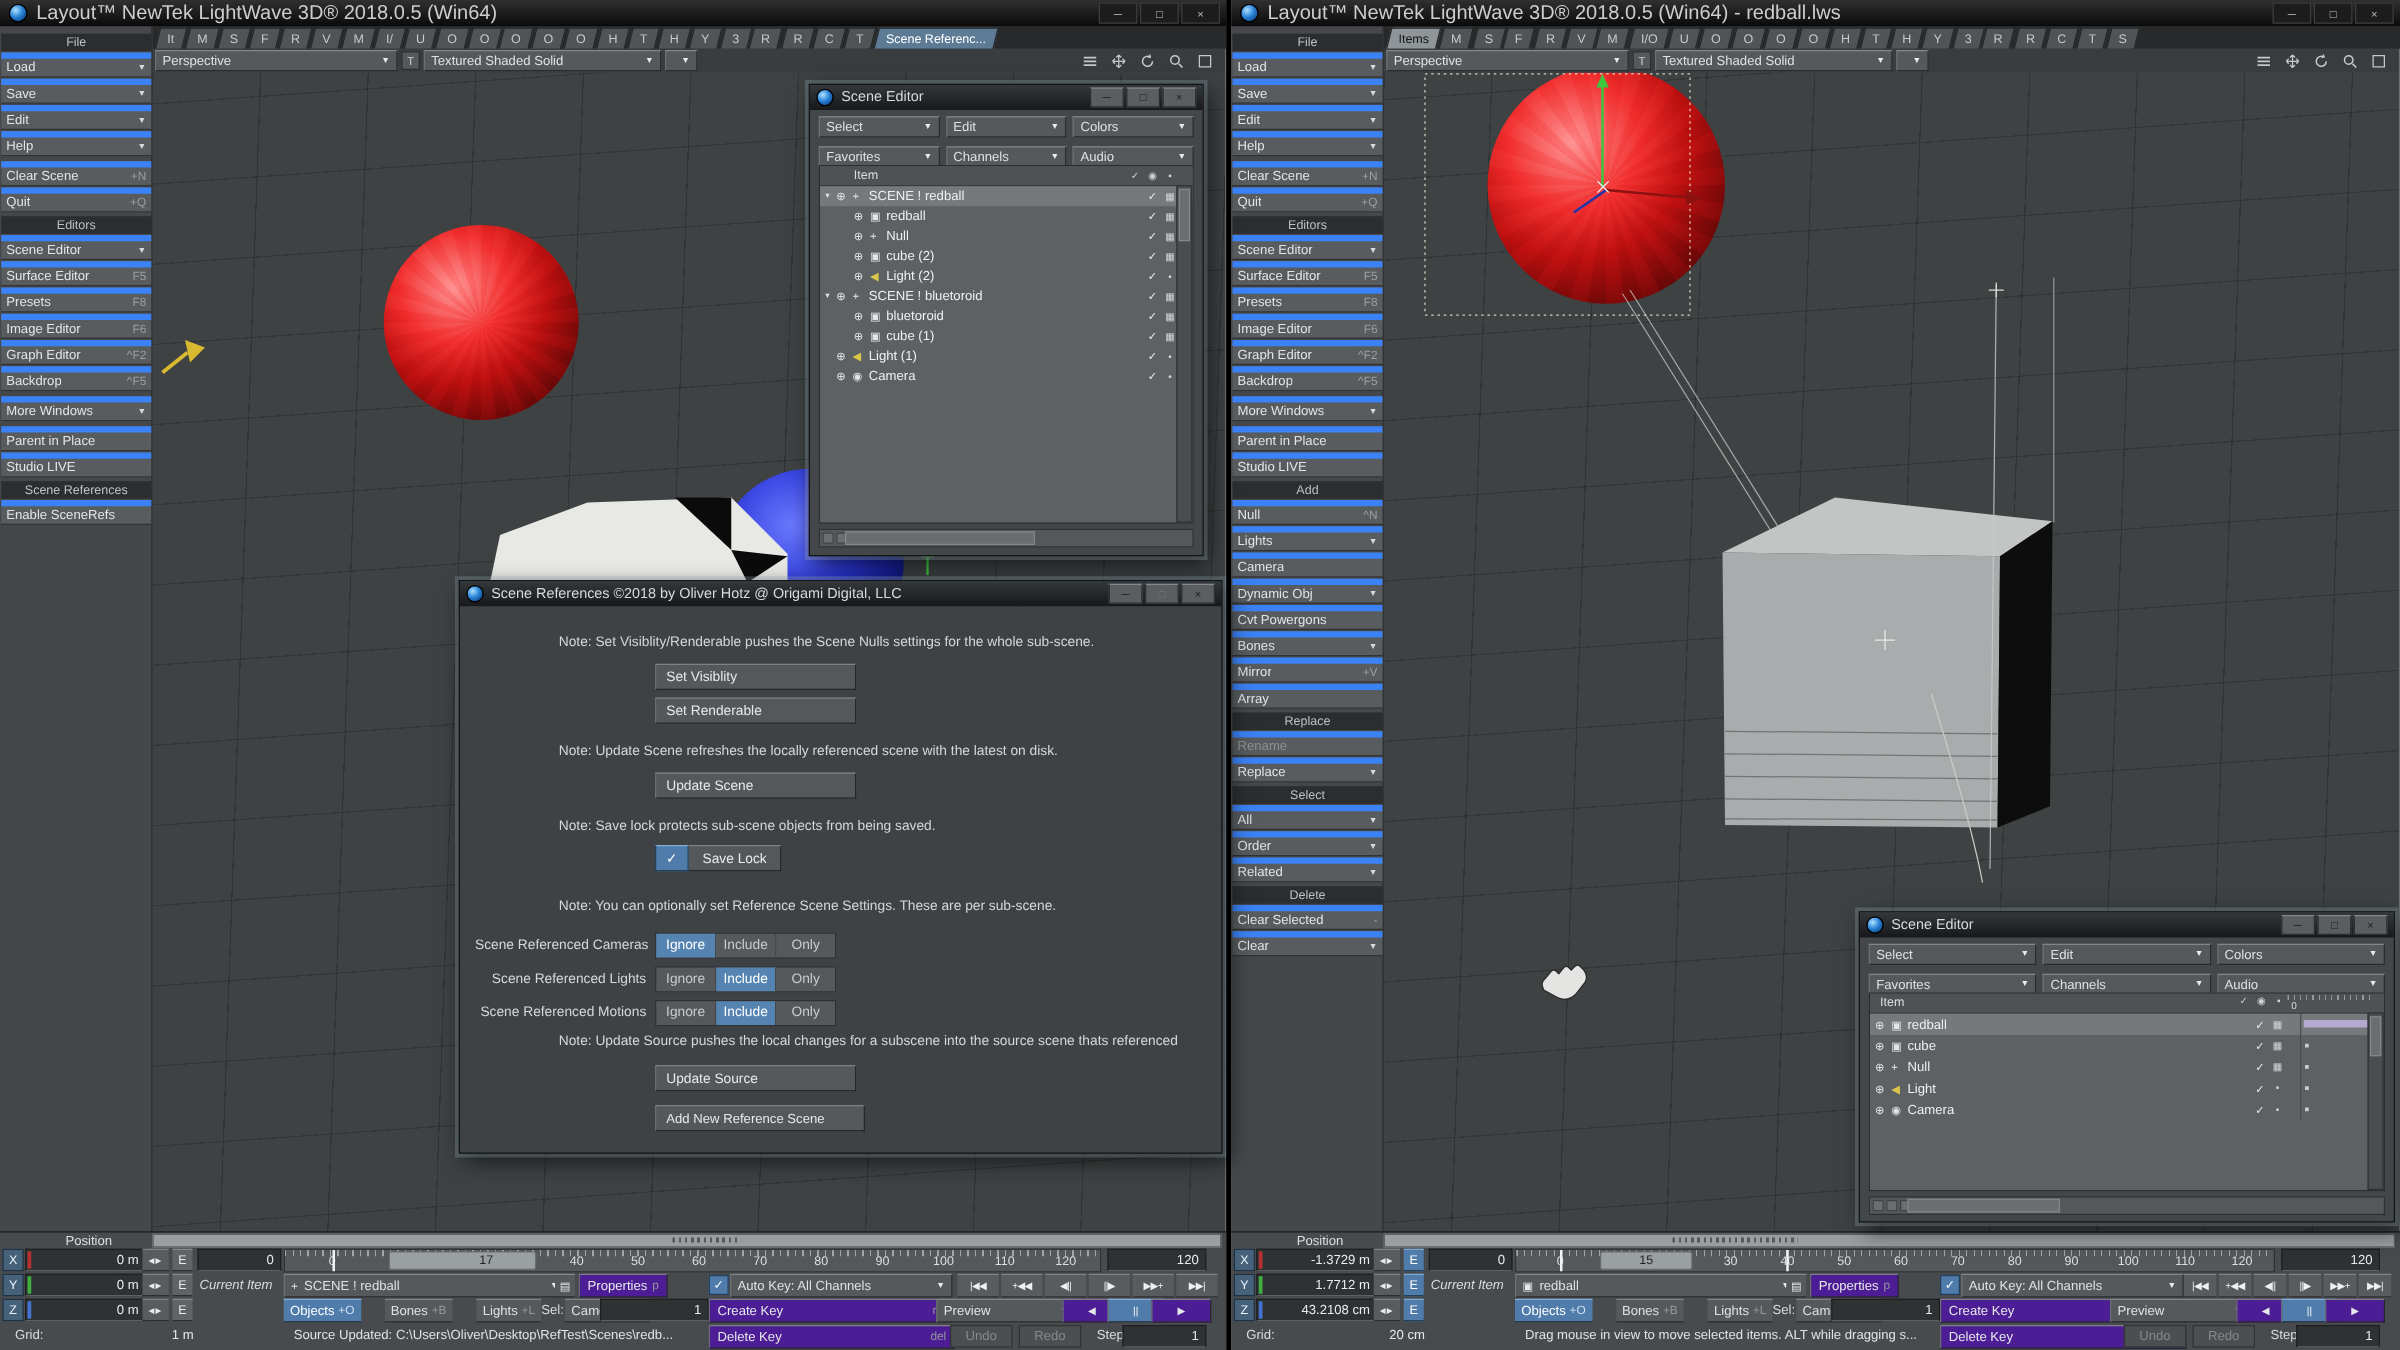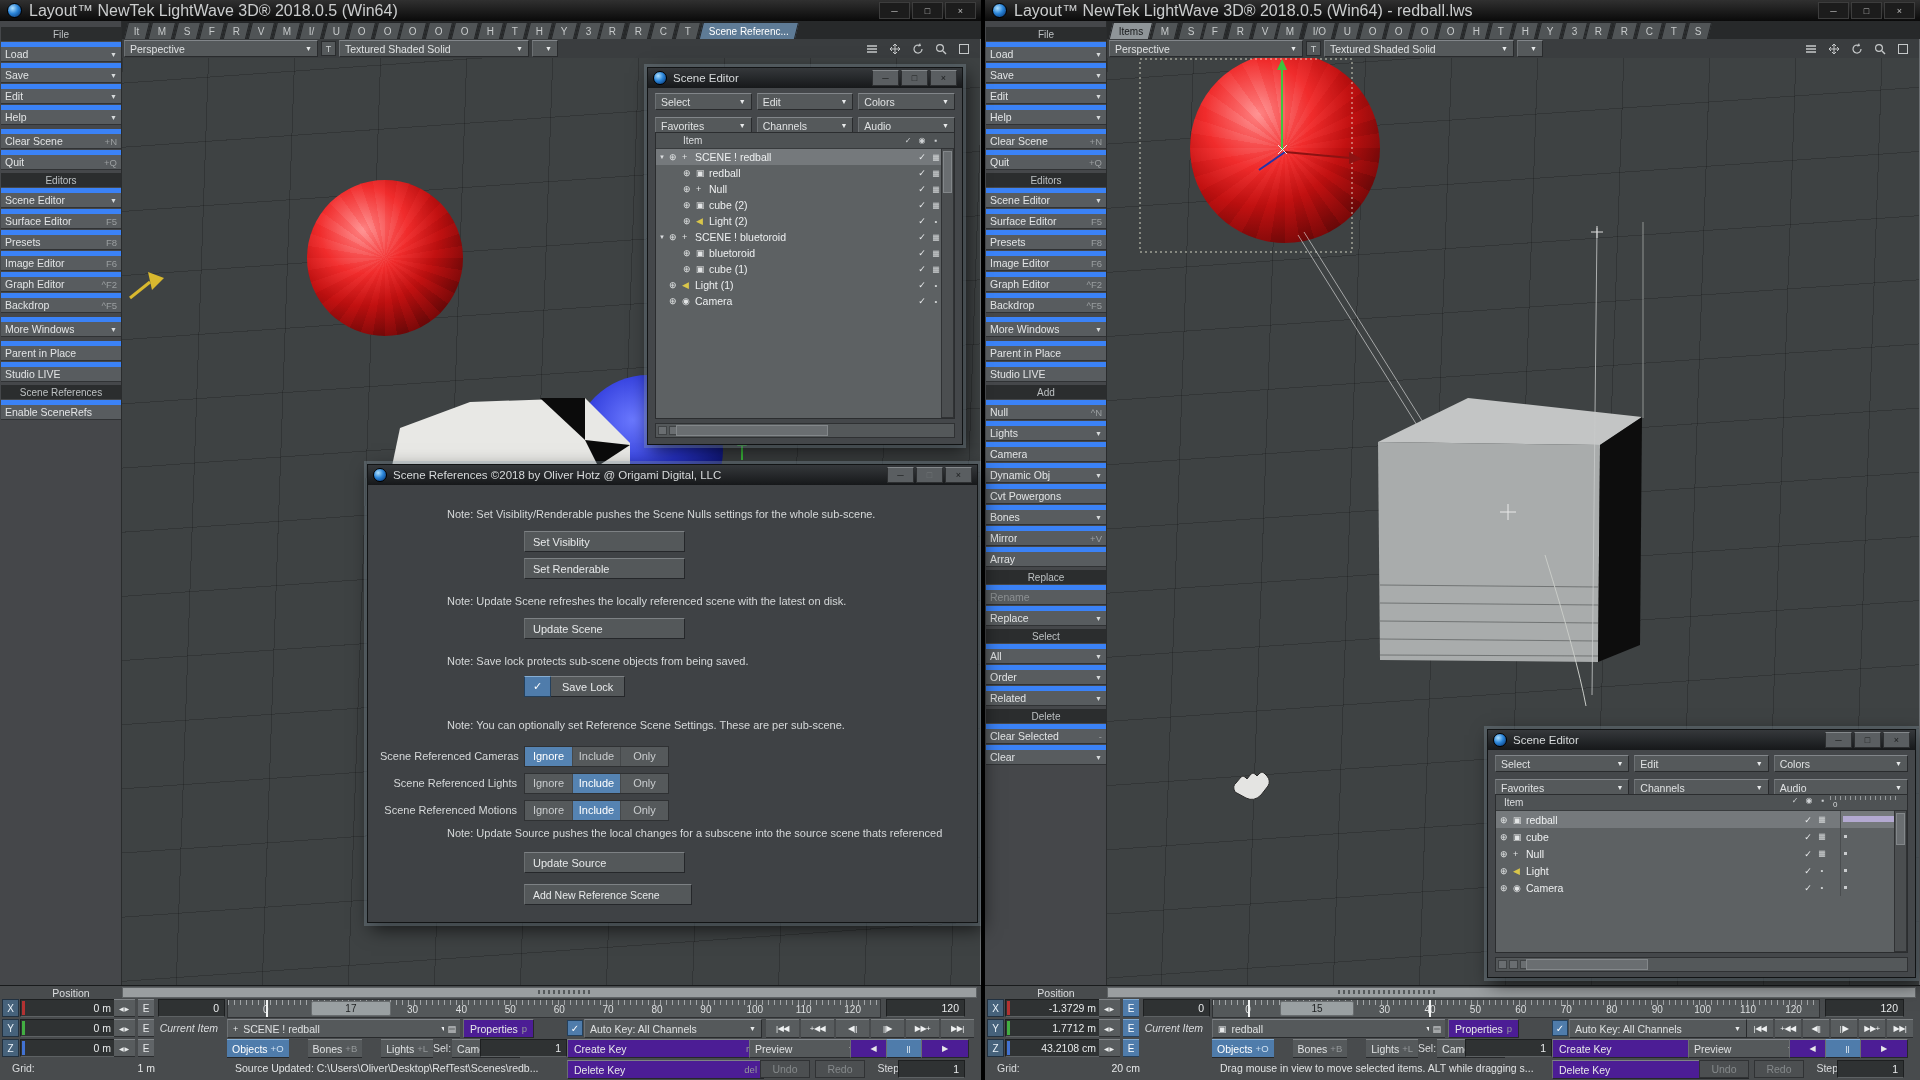--- a/index.html
+++ b/index.html
@@ -439,21 +439,21 @@
           <span>0 m</span>
         </div>
       <div class="stepper rowx">◀▶</div>
       <div class="ebtn rowx">E</div>
       <div class="pfield framefield rowx">
           <span>0</span>
         </div>
       <div class="ruler">
         <span><span class="tick" style="left: 5.8%;">0</span><span class="tick" style="left: 28.3%;">30</span><span class="tick" style="left: 35.8%;">40</span><span class="tick" style="left: 43.3%;">50</span><span class="tick" style="left: 50.8%;">60</span><span class="tick" style="left: 58.3%;">70</span><span class="tick" style="left: 65.8%;">80</span><span class="tick" style="left: 73.3%;">90</span><span class="tick" style="left: 80.8%;">100</span><span class="tick" style="left: 88.3%;">110</span><span class="tick" style="left: 95.8%;">120</span></span>
         <span><span class="marker" style="left: 5.8%;"></span></span>
-        <span class="slider" style="left:12.7%;">17</span>
+        <span class="slider" style="left:12.7%;padding-left:38px;">17</span>
       </div>
       <div class="pfield endfield rowx" style="top:13px;">
           <span>120</span>
         </div>
 
       <span class="cilabel">Current Item</span>
       <div class="badge rowy">Y</div>
       <div class="pfield chan rowy">
           <span class="chanstrip cs-green"></span>
           <span>0 m</span>

